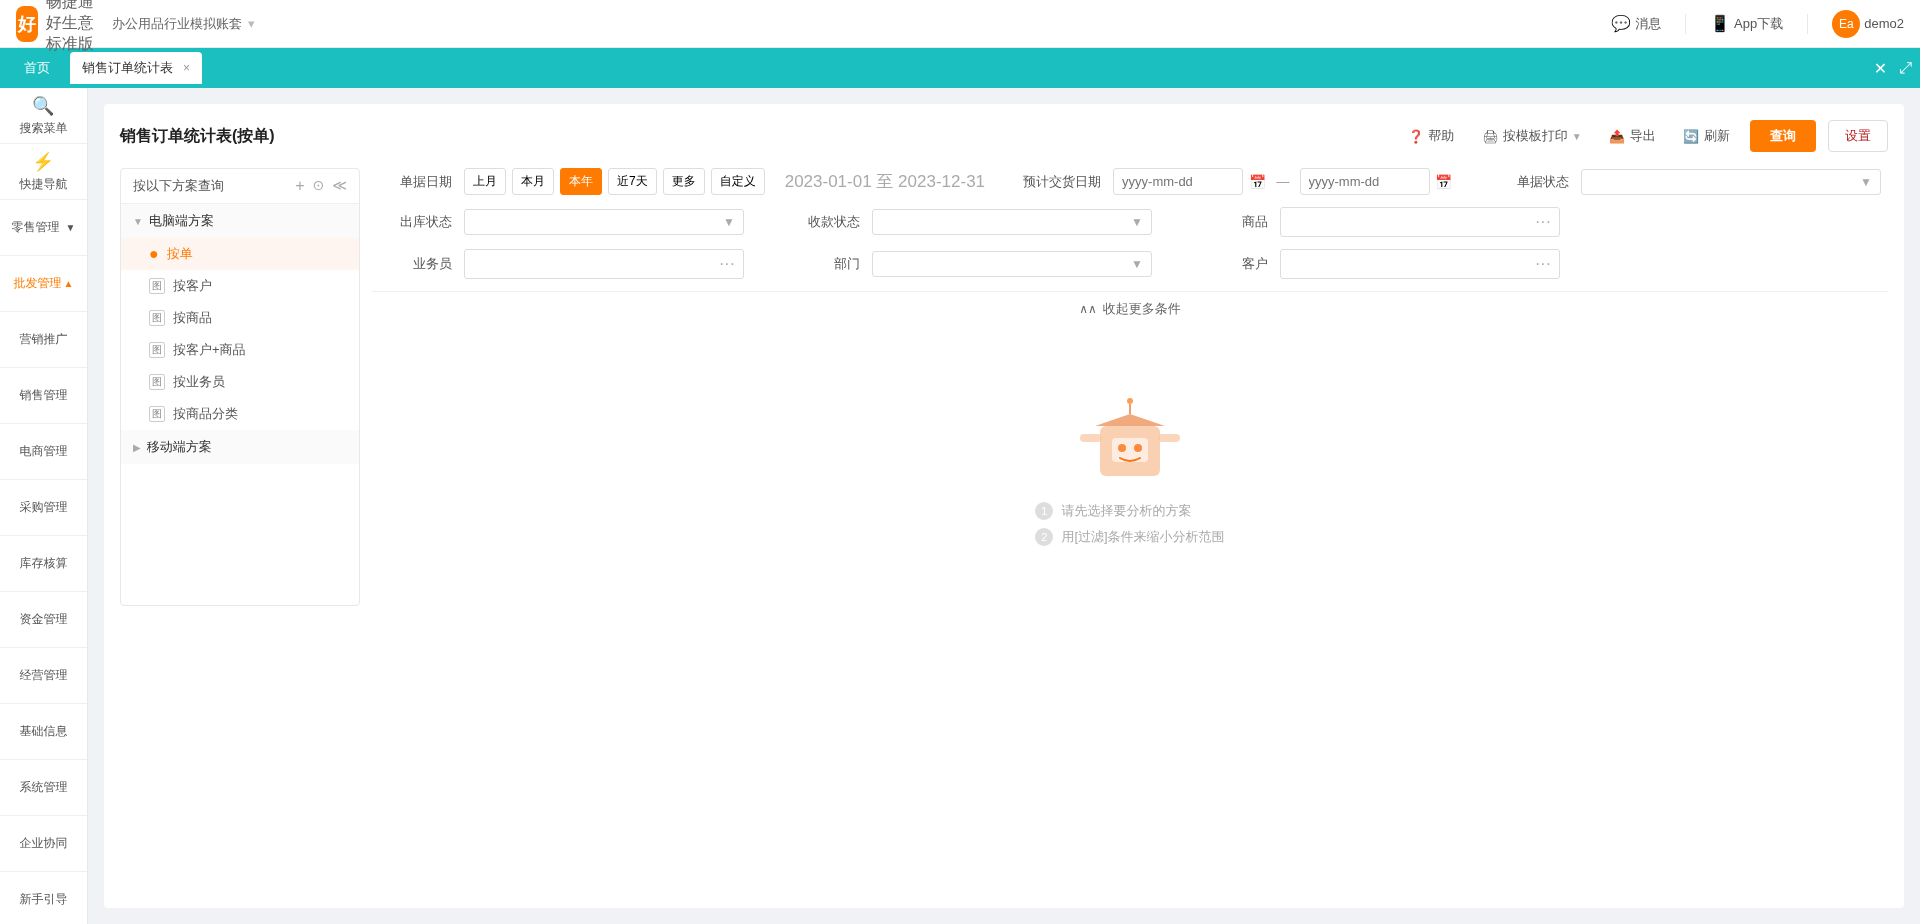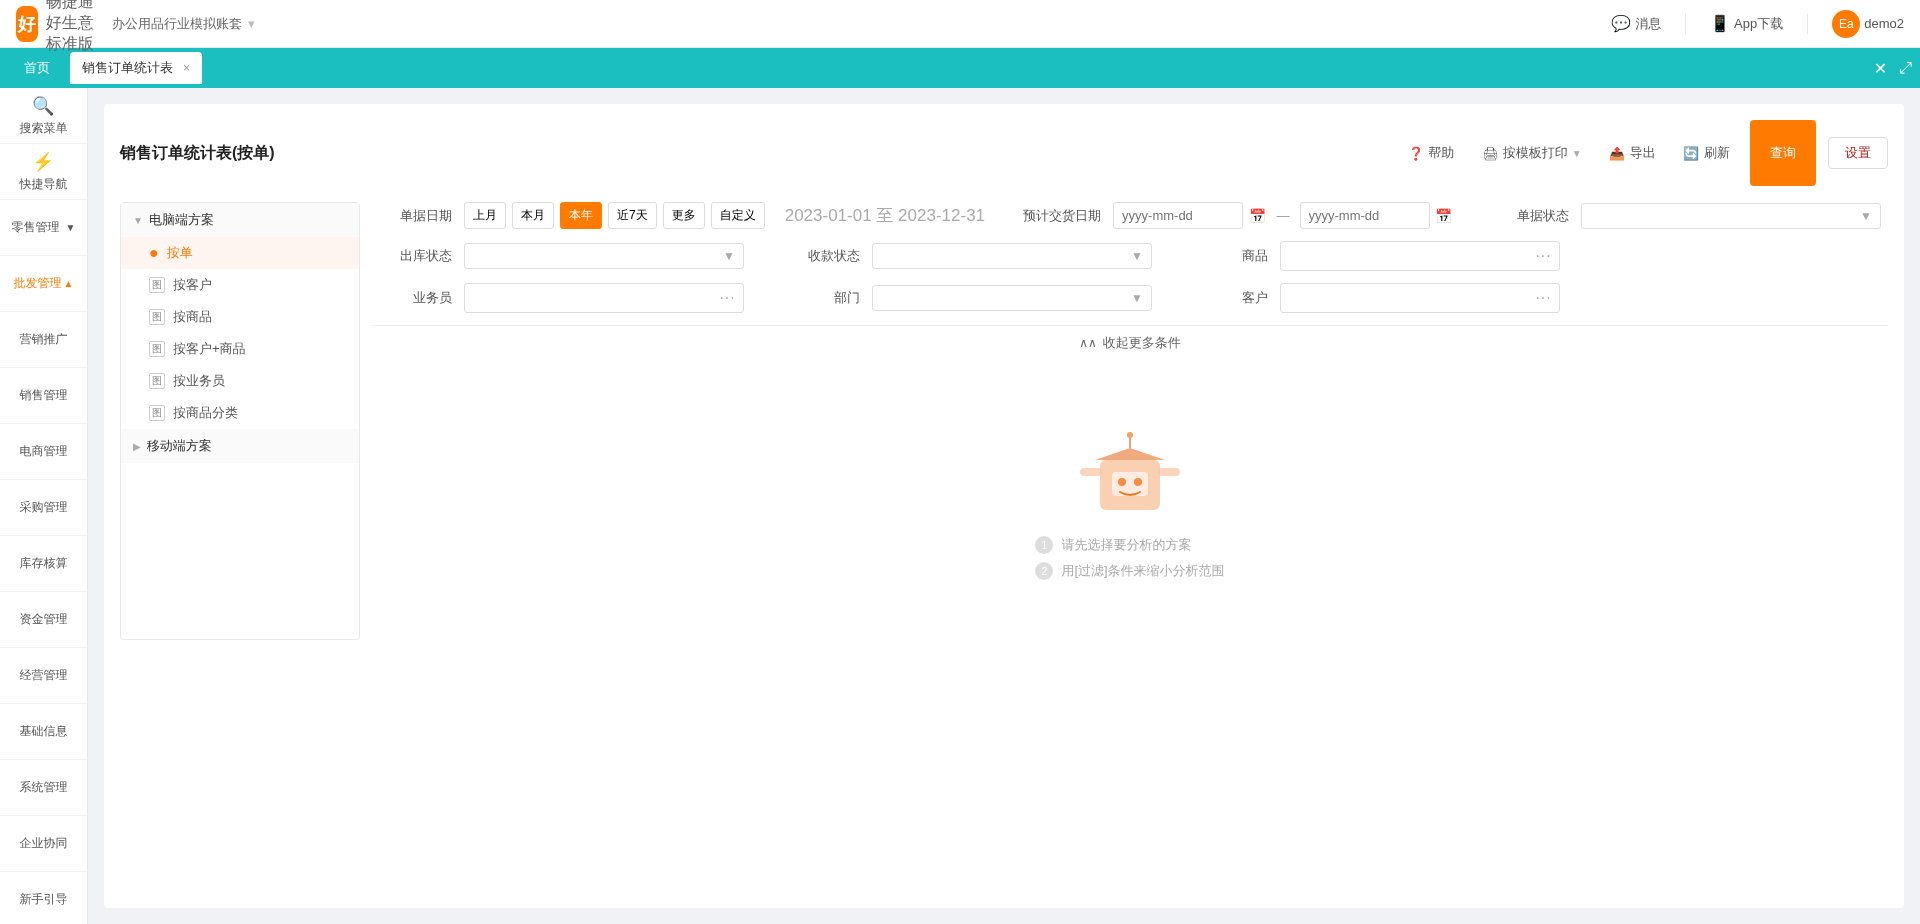--- a/index.html
+++ b/index.html
@@ -196,23 +196,24 @@
       font-size: 13px;
       cursor: pointer;
       padding: 4px 8px;
       border-radius: 4px;
     }
     .btn-primary {
       background: #ff7a00;
       color: #fff;
       border: none;
       border-radius: 4px;
-      padding: 24px 20px;
-      font-size: 13px;
-      cursor: pointer;
+      padding: 7px 20px;
+      font-size: 13px;
+      cursor: pointer;
+      font-weight: bold;
     }
     .btn-setting {
       background: #fff;
       color: #b91c1c;
       border: 1px solid #ddd;
       border-radius: 4px;
       padding: 6px 16px;
       font-size: 13px;
       cursor: pointer;
     }
@@ -547,20 +548,28 @@
           <span>刷新</span>
         </div>
         <button class="btn-primary">查询</button>
         <button class="btn-setting">设置</button>
       </div>
     </div>
 
     <div class="content-layout">
 
       <div class="scheme-panel">
+        <div class="scheme-panel-header">
+          <span>按以下方案查询</span>
+          <div class="scheme-panel-actions">
+            <span style="cursor:pointer;font-size:16px;color:#aaa;">+</span>
+            <span style="cursor:pointer;font-size:14px;color:#aaa;">⊙</span>
+            <span style="cursor:pointer;font-size:14px;color:#aaa;">≪</span>
+          </div>
+        </div>
 
         <div class="scheme-group-header">
           <span style="color:#aaa;font-size:10px;">▼</span>
           <span>电脑端方案</span>
         </div>
 
         <div class="scheme-item active">
           <span style="color:#ff7a00;font-size:16px;">●</span>
           <span>按单</span>
         </div>

